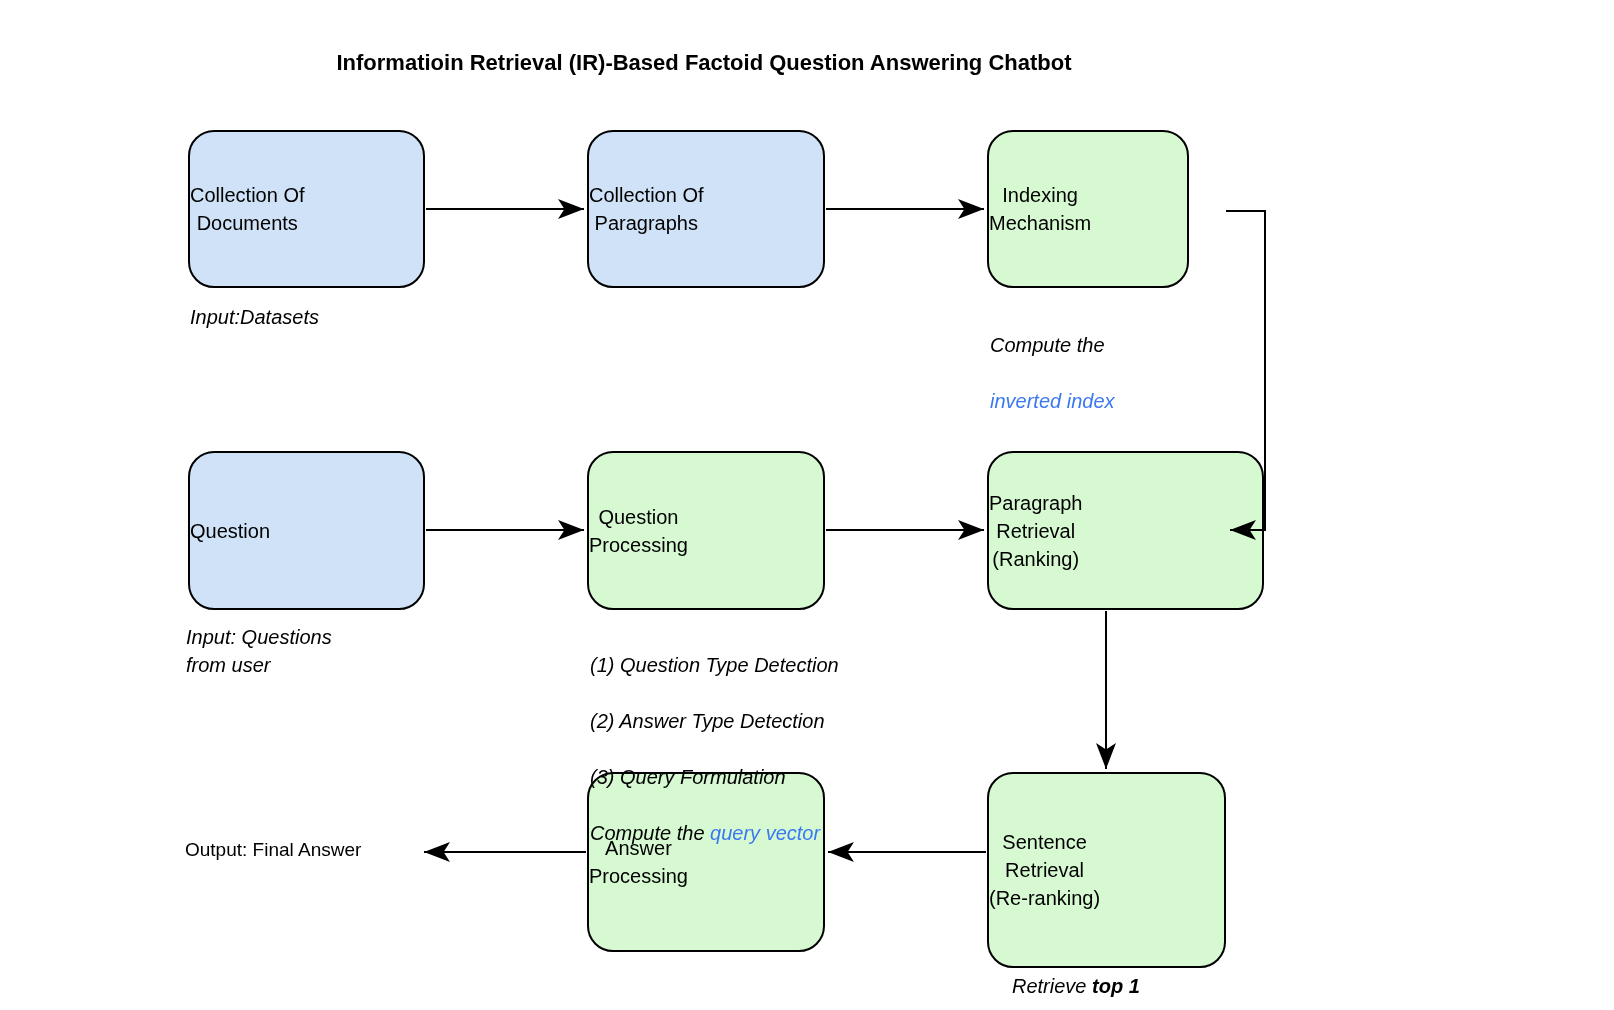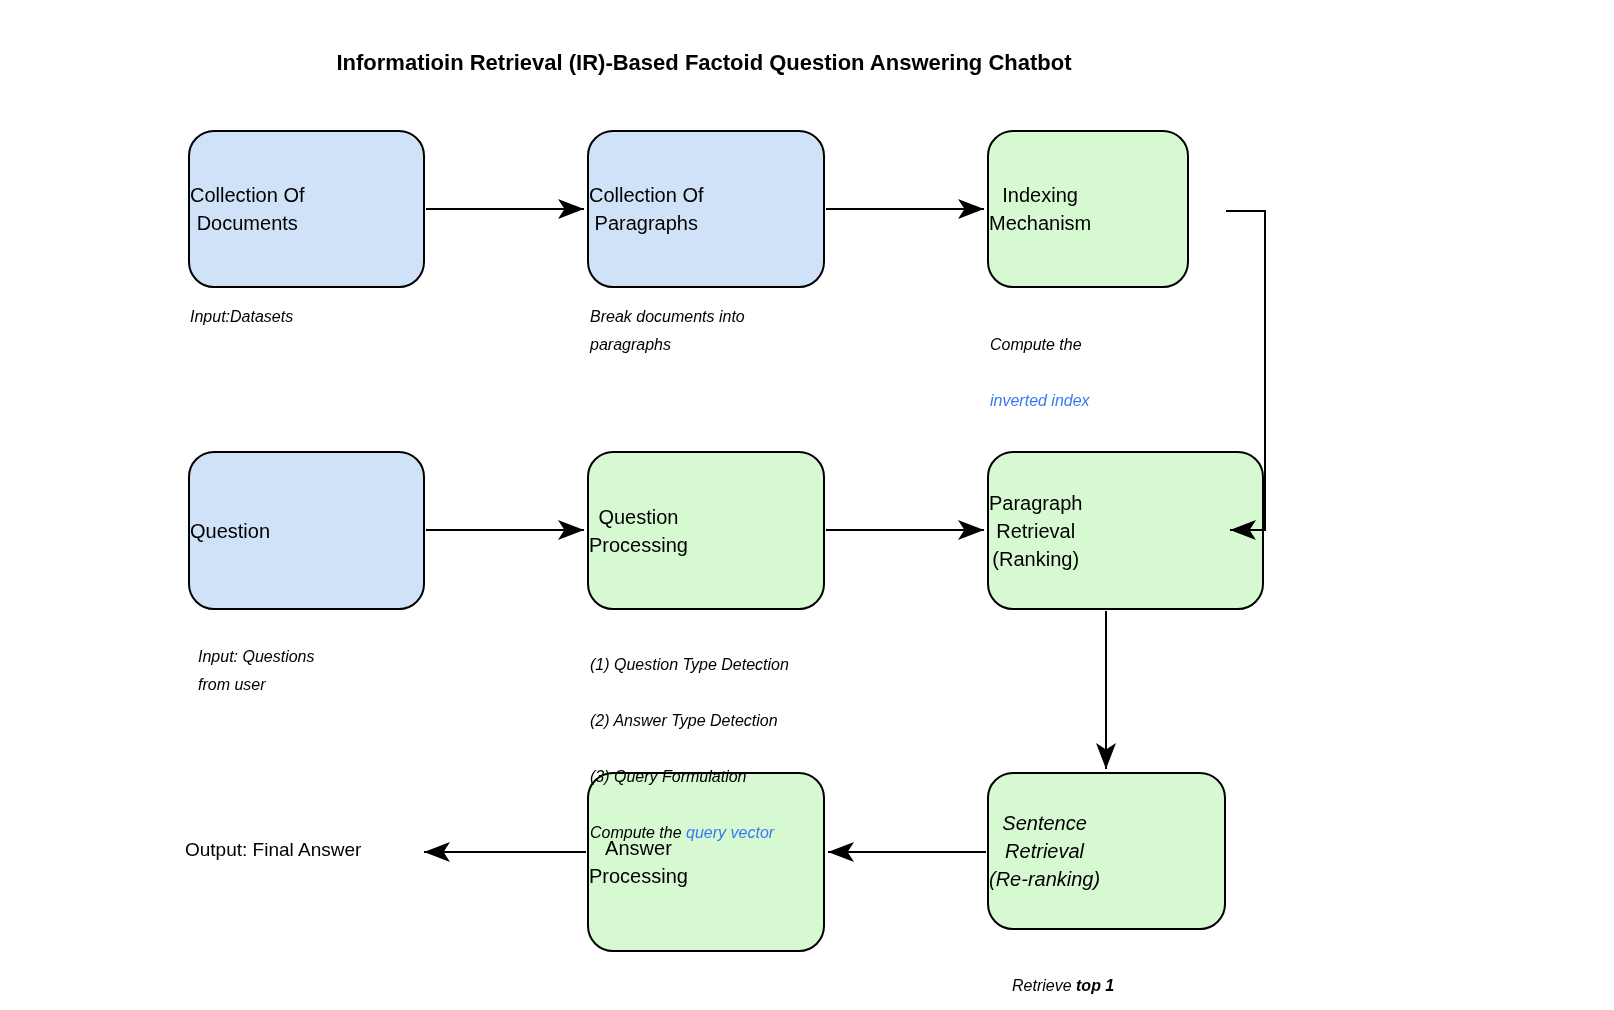--- a/index.html
+++ b/index.html
@@ -39,21 +39,21 @@
     font-size: 20px;
     line-height: 28px;
     white-space: pre-line;
   }
   .node.blue  { background: var(--blue-fill, #cfe2f7); }
   .node.green { background: var(--green-fill, #d6f9d2); }
 
   .caption {
     position: absolute;
     font-style: italic;
-    font-size: 16px;
+    font-size: 20px;
     line-height: 28px;
     white-space: pre-line;
   }
   .caption .hl {
     color: var(--highlight-blue, #3b78f0);
     font-weight: normal;
   }
   .caption .b { font-weight: bold; }
   .caption.upright {
     font-style: normal;
@@ -103,37 +103,35 @@
   <div class="node green" style="left:987px; top:451px; width:277px; height:159px;">
     <span>Paragraph
 Retrieval
 (Ranking)</span>
   </div>
 
   <div class="node green" style="left:587px; top:772px; width:238px; height:180px;">
     <span>Answer
 Processing</span>
   </div>
-  <div class="node green" style="left:987px; top:772px; width:239px; height:158px;font-style:italic;">
+  <div class="node green" style="left:987px; top:772px; width:239px; height:196px;">
     <span>Sentence
 Retrieval
 (Re-ranking)</span>
   </div>
 
   <div class="caption" style="left:190px; top:303px;">Input:Datasets</div>
 
-  <div class="caption" style="left:590px; top:303px;">Break documents into
-paragraphs</div>
 
   <div class="caption" style="left:990px; top:303px;">
     <span>Compute the</span><br>
     <span class="hl">inverted index</span>
   </div>
 
-  <div class="caption" style="left:198px; top:623px;margin-top:20px;">Input: Questions
+  <div class="caption" style="left:186px; top:623px;">Input: Questions
 from user</div>
 
   <div class="caption" style="left:590px; top:623px;">
     <span>(1) Question Type Detection</span><br>
     <span>(2) Answer Type Detection</span><br>
     <span>(3) Query Formulation</span><br>
     <span>Compute the </span><span class="hl">query vector</span>
   </div>
 
 

